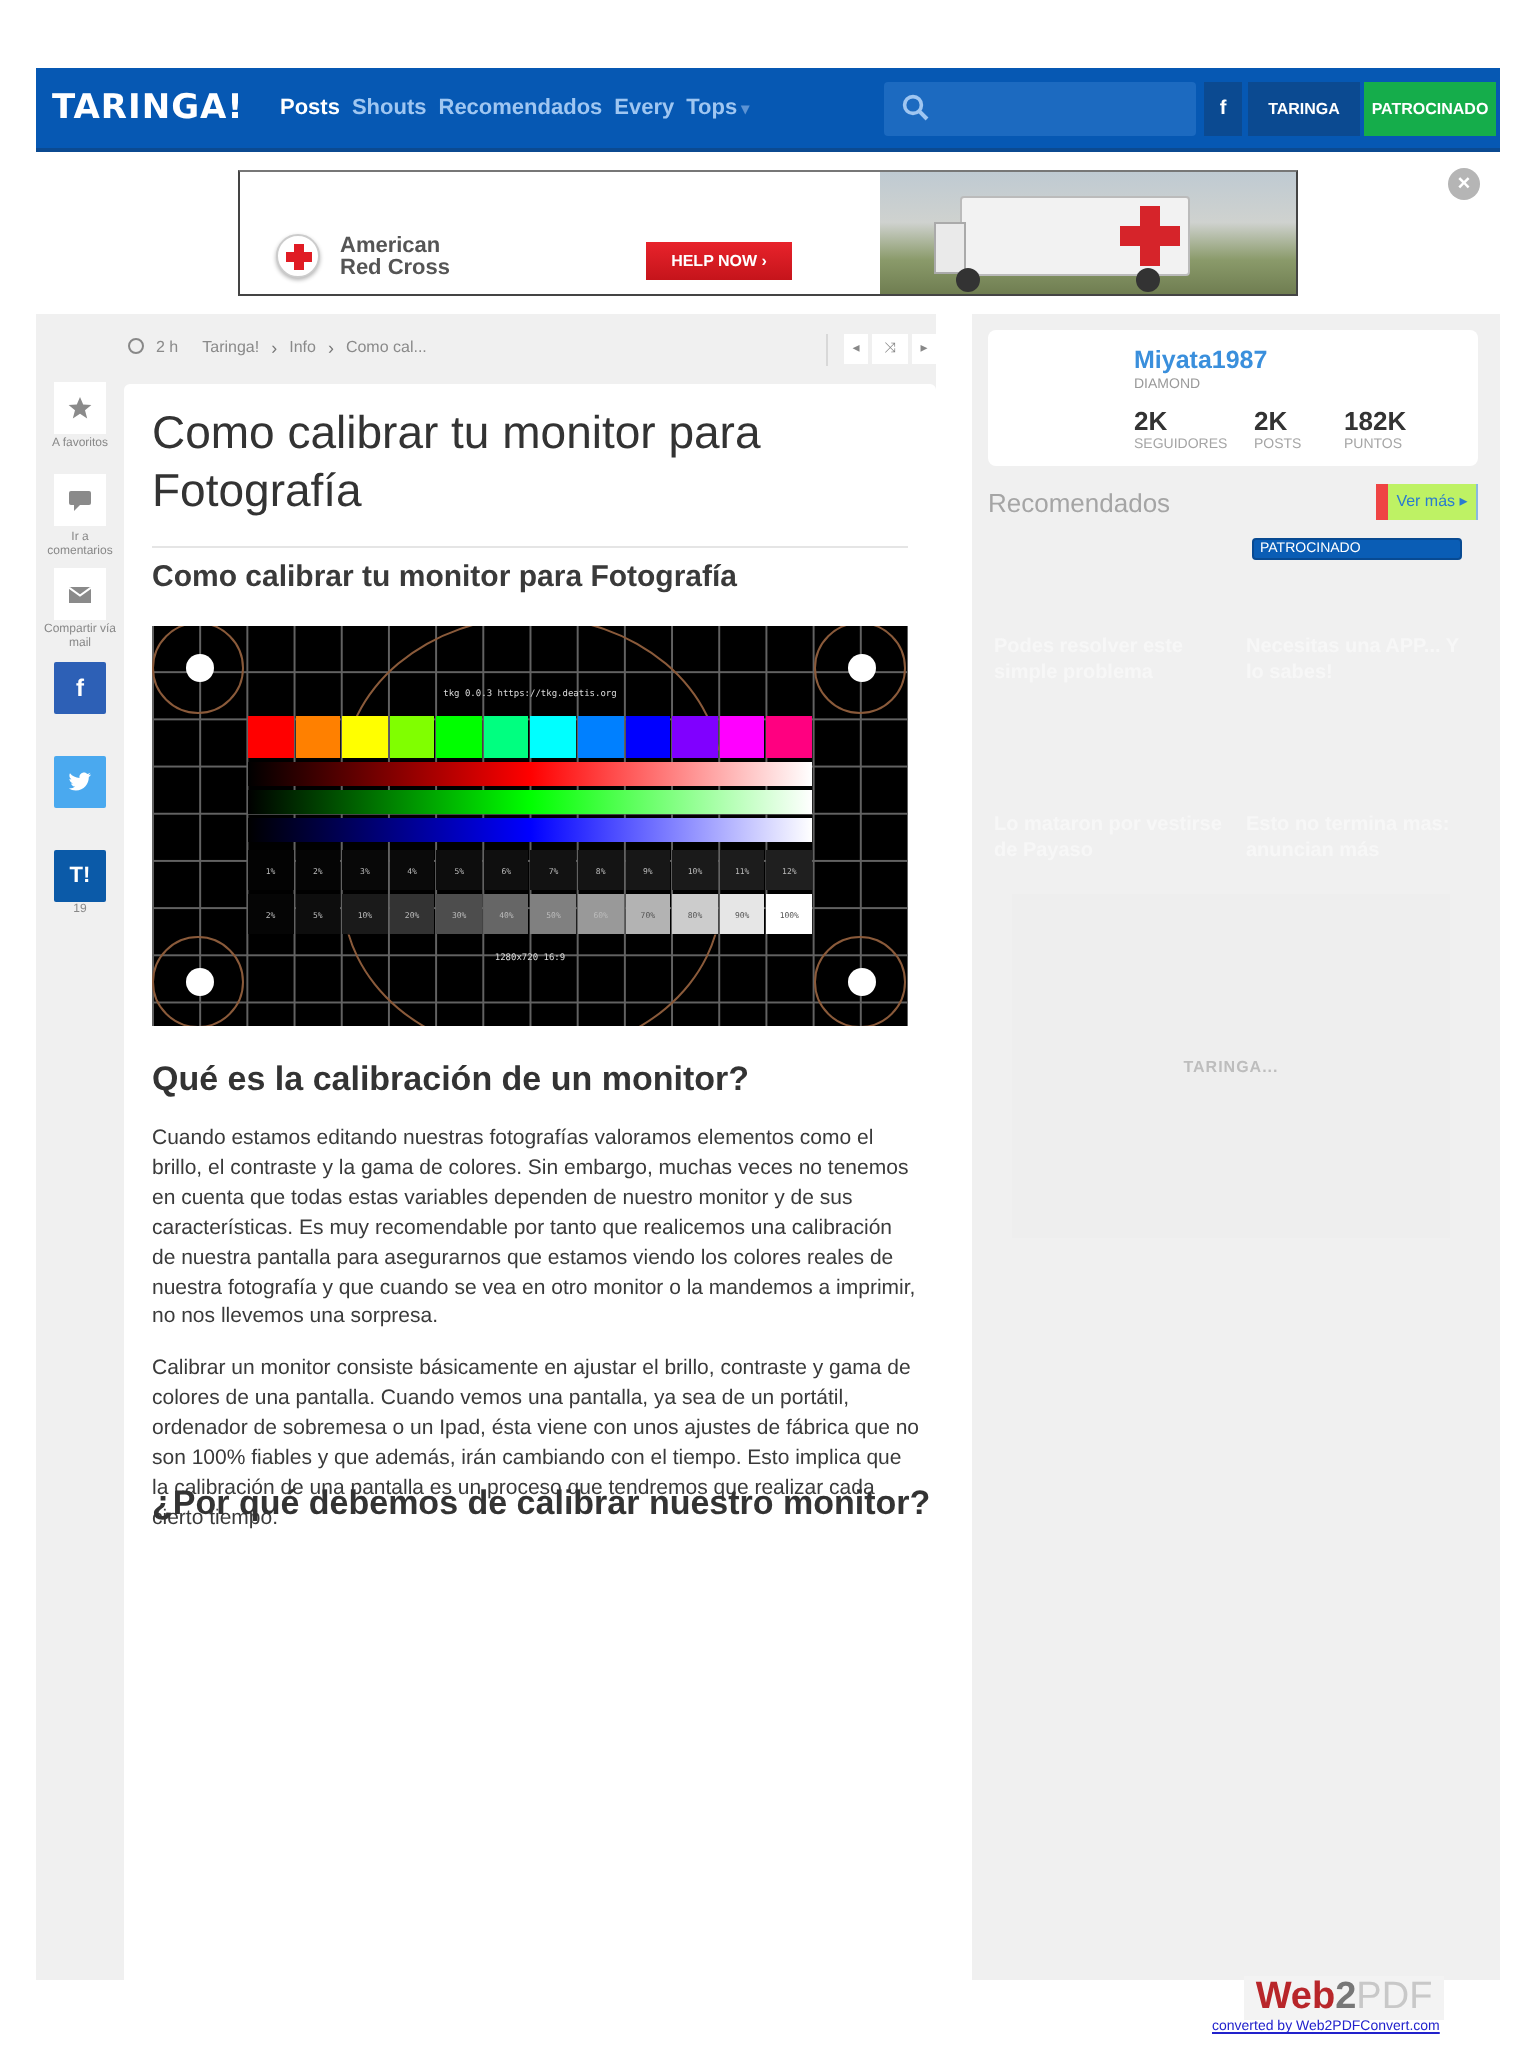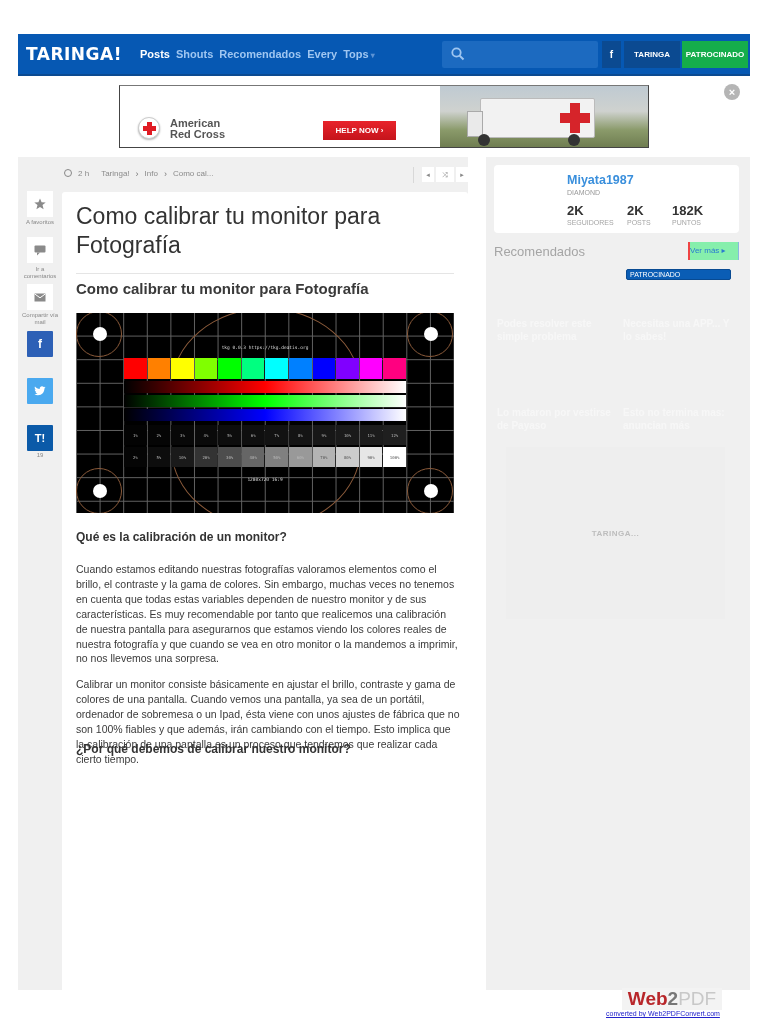--- a/index.html
+++ b/index.html
@@ -48,21 +48,21 @@
 
   
   .rail-btn { position: absolute; left: 27px; width: 26px; height: 26px; background: #fff; display: flex; align-items: center; justify-content: center; }
   .rail-label { position: absolute; left: 20px; width: 40px; text-align: center; font-size: 6px; line-height: 7px; color: #888; }
   .rail-social { position: absolute; left: 27px; width: 26px; height: 26px; display: flex; align-items: center; justify-content: center; color: #fff; font-weight: bold; border-radius: 1px; }
 
   
   .title { position: absolute; left: 76px; top: 202px; width: 380px; font-size: 23px; font-weight: normal; color: #333; line-height: 29px; }
   .title-rule { position: absolute; left: 76px; top: 273px; width: 378px; height: 1px; background: #e5e5e5; }
   .subtitle { position: absolute; left: 76px; top: 280px; font-size: 15px; font-weight: bold; color: #3a3a3a; }
-  .h2 { position: absolute; left: 76px; font-size: 12px; font-weight: bold; color: #333; }
+  .h2 { position: absolute; left: 76px; font-size: 17px; font-weight: bold; color: #333; }
   .para { position: absolute; left: 76px; width: 384px; font-size: 10.5px; line-height: 14.9px; color: #3a3a3a; }
 
   
   .pattern { position: absolute; left: 76px; top: 313px; width: 378px; height: 200px; background: #000; overflow: hidden; }
   .grid { position: absolute; inset: 0;
     background-image: linear-gradient(to right, #6d6d6d 1px, transparent 1px), linear-gradient(to bottom, #6d6d6d 1px, transparent 1px);
     background-size: 23.6px 23.6px; background-position: 0 -1px; opacity: 0.9; }
   .arc-top { position: absolute; left: 95px; top: -5px; width: 190px; height: 160px; border: 1px solid #8a5a3a; border-radius: 50%; clip-path: inset(0 0 58% 0); }
   .arc-bot { position: absolute; left: 95px; top: 55px; width: 190px; height: 160px; border: 1px solid #8a5a3a; border-radius: 50%; clip-path: inset(62% 0 0 0); }
   .corner-ring { position: absolute; width: 46px; height: 46px; border: 1px solid #8a5a3a; border-radius: 50%; }
@@ -74,21 +74,21 @@
   .gray-row { position: absolute; left: 48px; width: 282px; height: 20px; display: flex; gap: 1px; }
   .gray-row div { flex: 1; font-family: "DejaVu Sans Mono", monospace; font-size: 4px; color: #bbb; display: flex; align-items: center; justify-content: center; }
 
   
   .user-card { position: absolute; left: 494px; top: 165px; width: 245px; height: 68px; background: #fff; border-radius: 4px; }
   .user-name { position: absolute; left: 567px; top: 173px; font-size: 12.5px; font-weight: bold; color: #3a8fdc; }
   .user-rank { position: absolute; left: 567px; top: 189px; font-size: 7px; color: #999; }
   .stat-val { position: absolute; top: 203px; font-size: 13px; font-weight: bold; color: #333; }
   .stat-lbl { position: absolute; top: 219px; font-size: 7px; color: #a5a5a5; }
   .reco { position: absolute; left: 494px; top: 244px; font-size: 13px; color: #a5a5a5; }
-  .ver-mas { position: absolute; left: 688px; top: 242px; width: 51px; height: 18px; border-left: 2px solid #ef4444; border-right: 1px solid #8ab8e0; background: #86efac; font-size: 8px; color: #2a7bd0; line-height: 18px; }
+  .ver-mas { position: absolute; left: 688px; top: 242px; width: 51px; height: 18px; border-left: 6px solid #ef4444; border-right: 1px solid #8ab8e0; background: #bef264; font-size: 8px; color: #2a7bd0; text-align: center; line-height: 18px; }
   .patro { position: absolute; left: 626px; top: 269px; width: 105px; height: 11px; background: #0a5db5; border: 1px solid #084a92; border-radius: 2px; color: #fff; font-size: 7px; line-height: 9px; padding-left: 3px; }
   .rec-item { position: absolute; width: 118px; font-size: 10px; font-weight: bold; color: #f7f7f7; line-height: 12.5px; }
   .loading-box { position: absolute; left: 506px; top: 447px; width: 219px; height: 172px; background: #eeeeee; display: flex; align-items: center; justify-content: center; font-size: 8px; font-weight: bold; color: #bdbdbd; letter-spacing: 0.5px; }
 
   
   .wm { position: absolute; left: 622px; top: 988px; width: 100px; height: 22px; background: #f3f3f3; font-family: "Liberation Sans", sans-serif; font-size: 19px; font-weight: bold; line-height: 22px; text-align: center; }
   .wm .w1 { color: #b8262a; } .wm .w2 { color: #777; } .wm .w3 { color: #c8c8c8; font-weight: normal; }
   .wm-link { position: absolute; left: 606px; top: 1010px; font-size: 7px; color: #2222cc; text-decoration: underline; }
 </style>
 </head>

